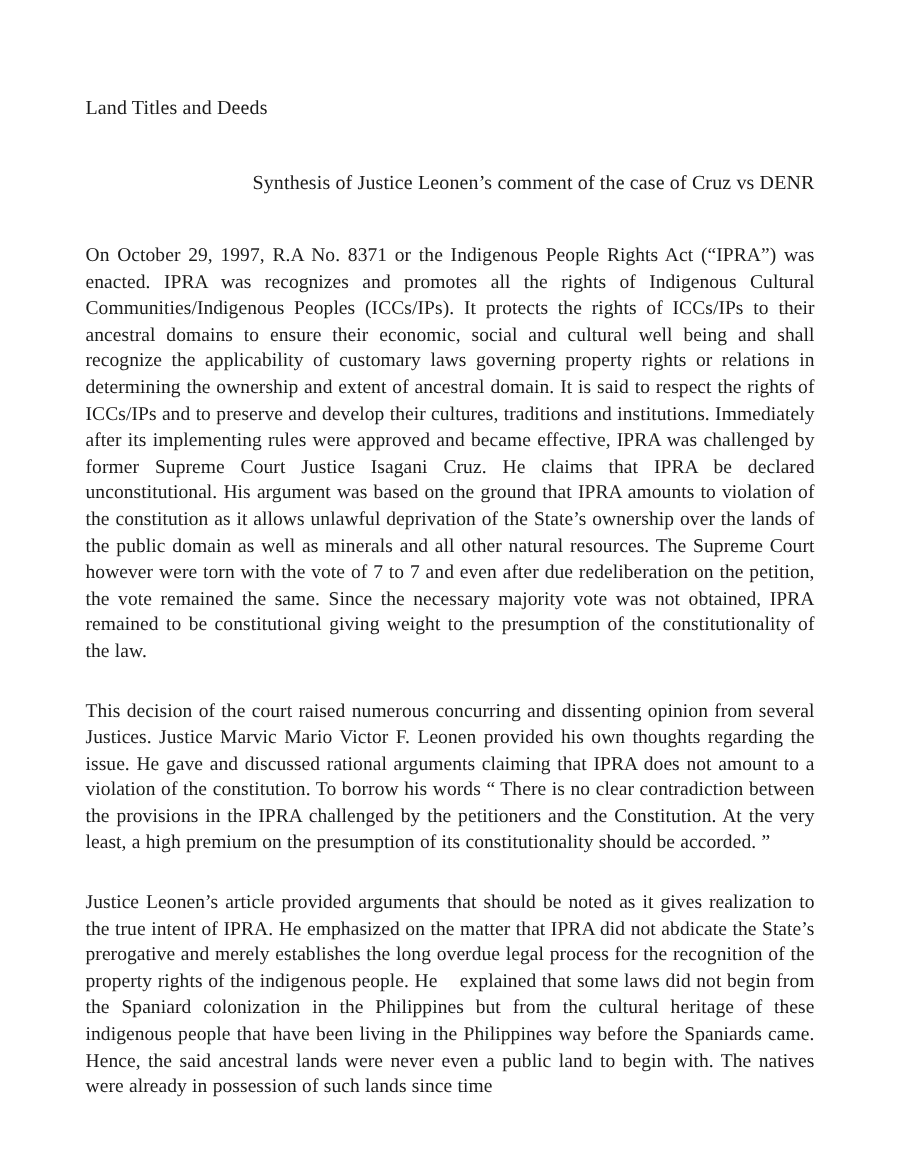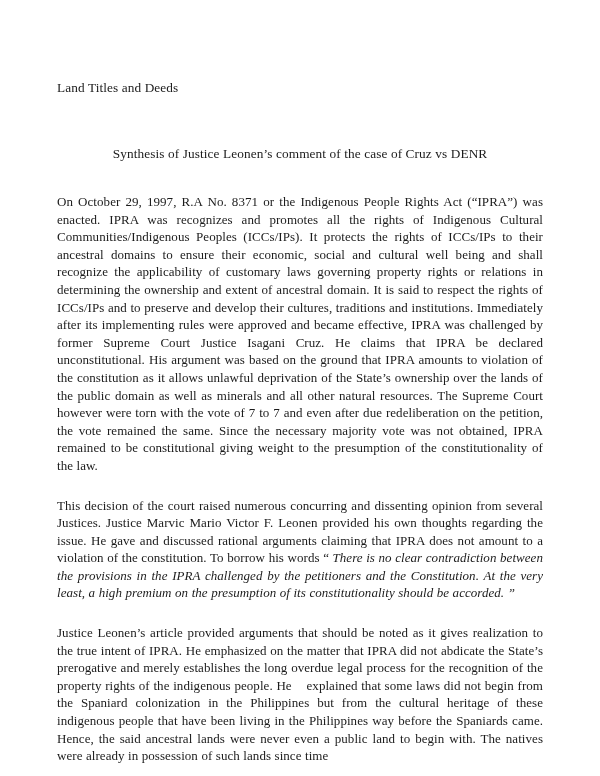--- a/index.html
+++ b/index.html
@@ -12,21 +12,21 @@
     height: 776px;
     position: relative;
     overflow: hidden;
     font-family: "Liberation Serif", "DejaVu Serif", serif;
     color: #1b1b1b;
     -webkit-font-smoothing: antialiased;
   }
   .page {
     position: absolute;
     left: 0;
-    top: 16px;
+    top: 0;
     width: 600px;
     height: 757px;
     background: #ffffff;
   }
   .doc-body {
     position: absolute;
     left: 57px;
     top: 0;
     width: 486px;
   }
@@ -34,22 +34,22 @@
     margin-top: 62px;
     font-size: 13.3px;
     line-height: 19px;
     text-align: left;
   }
   .heading-line {
     display: block;
     letter-spacing: 0.1px;
   }
   .doc-title {
-    margin-top: 47px;
-    text-align: center;
+    margin-top: 31px;
+    text-align: right;
     font-size: 13.3px;
     line-height: 19px;
     letter-spacing: 0.1px;
   }
   .para {
     margin-top: 25px;
     font-size: 13px;
     line-height: 17.6px;
     text-align: justify;
     text-justify: inter-word;
@@ -62,21 +62,20 @@
   #para-1 {
     margin-top: 30px;
   }
   #para-2 {
     margin-top: 22px;
   }
   #para-3 {
     margin-top: 22px;
   }
   .quote-italic {
-    font-style: italic;
   }
   .wide-gap {
     white-space: pre;
   }
 </style>
 </head>
 <body style="background: rgb(255, 255, 255); color: rgb(27, 27, 27);">
 
 <div class="page">
   <div class="doc-body">

